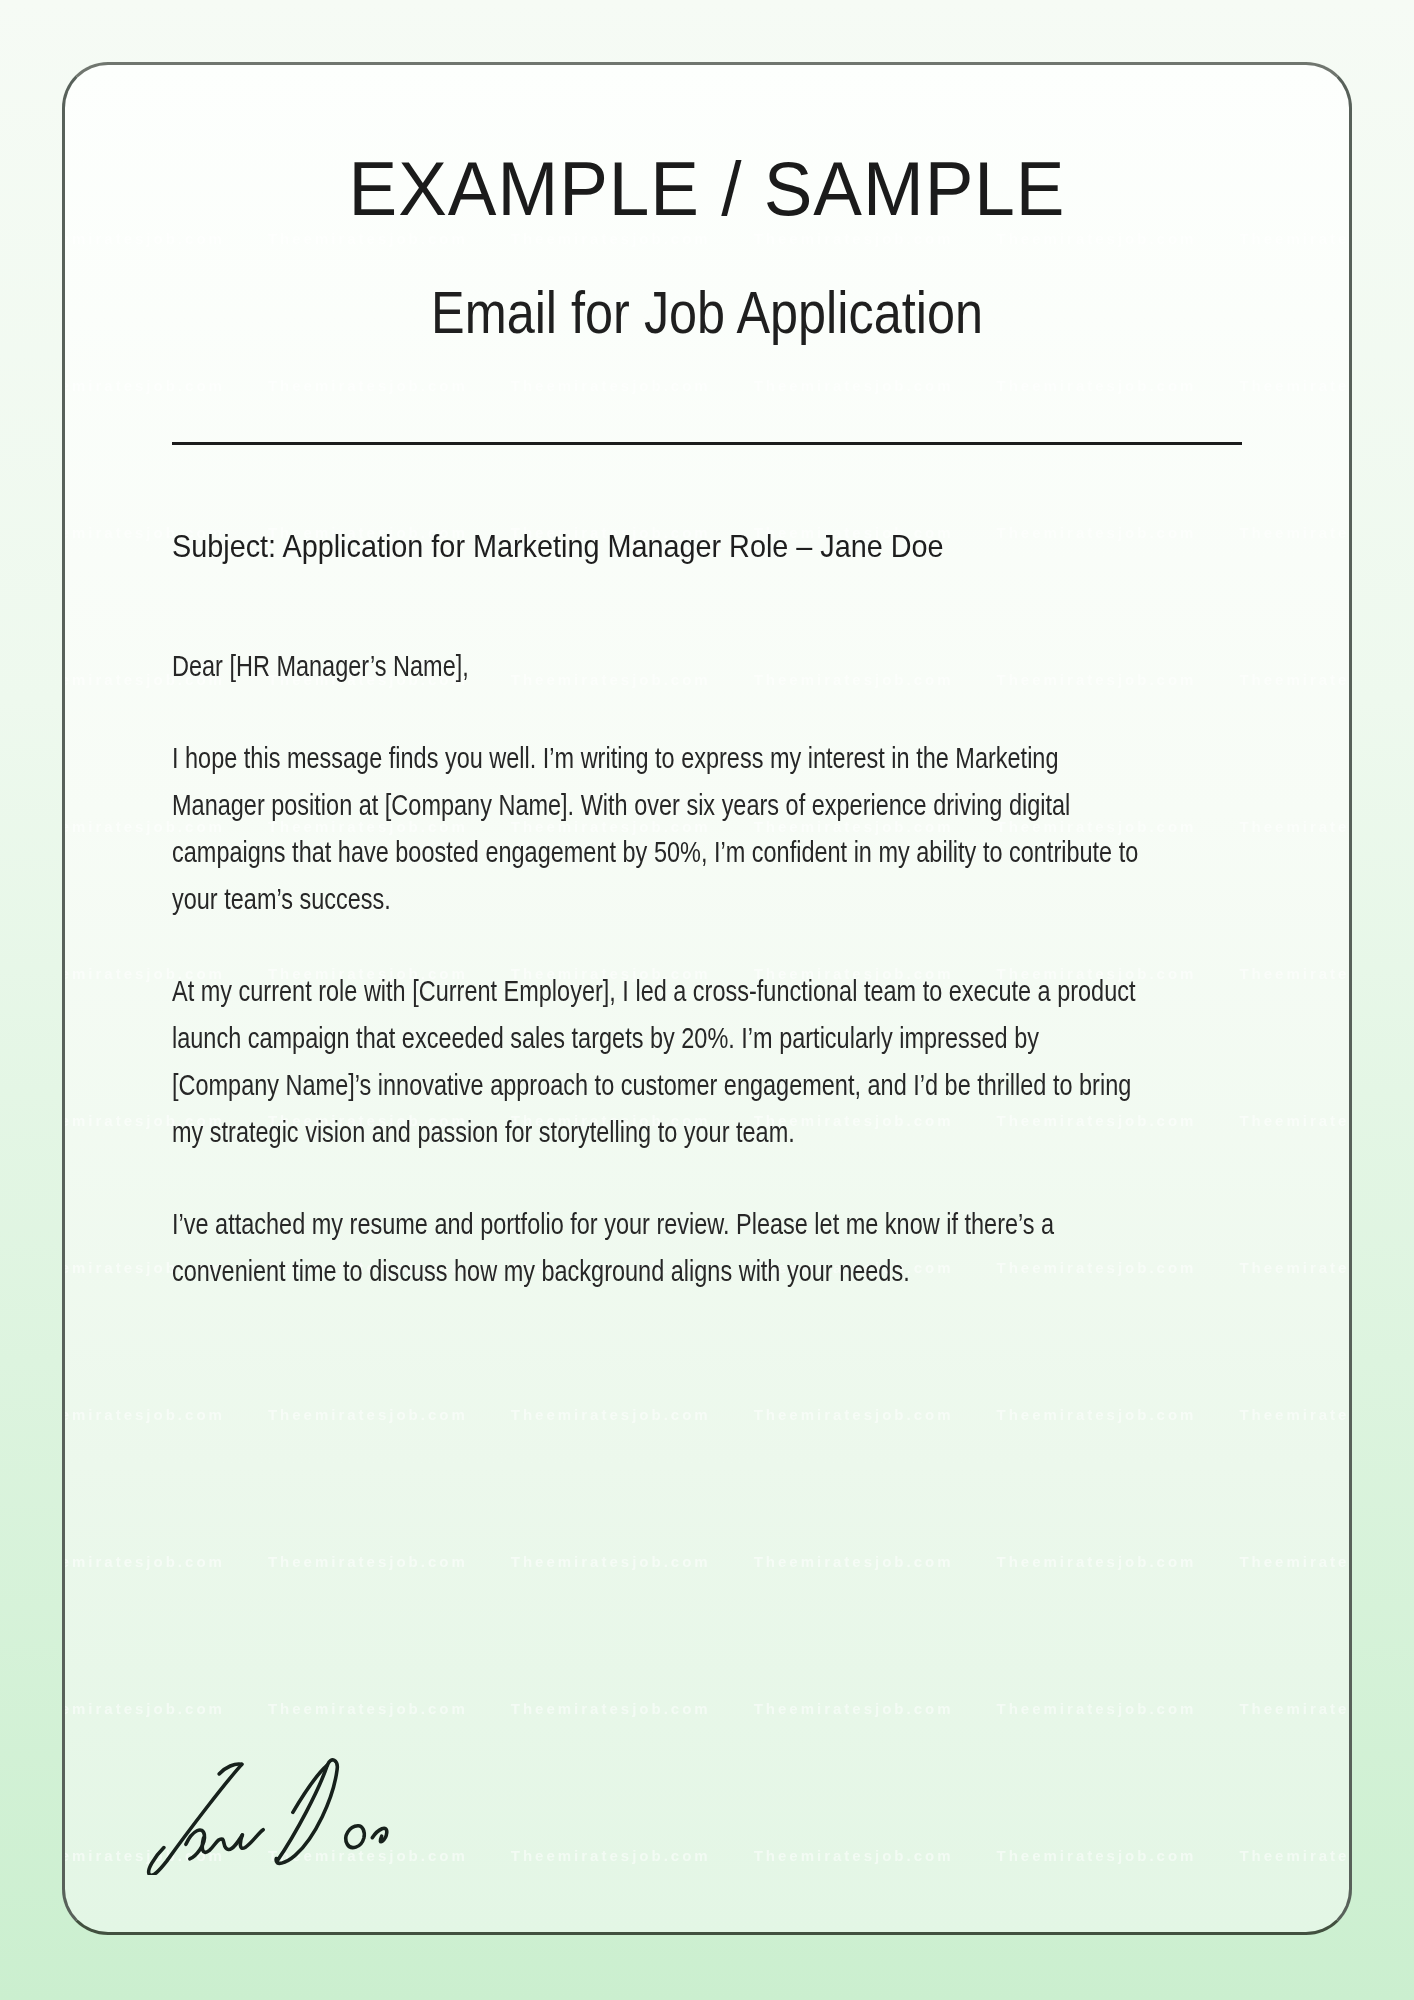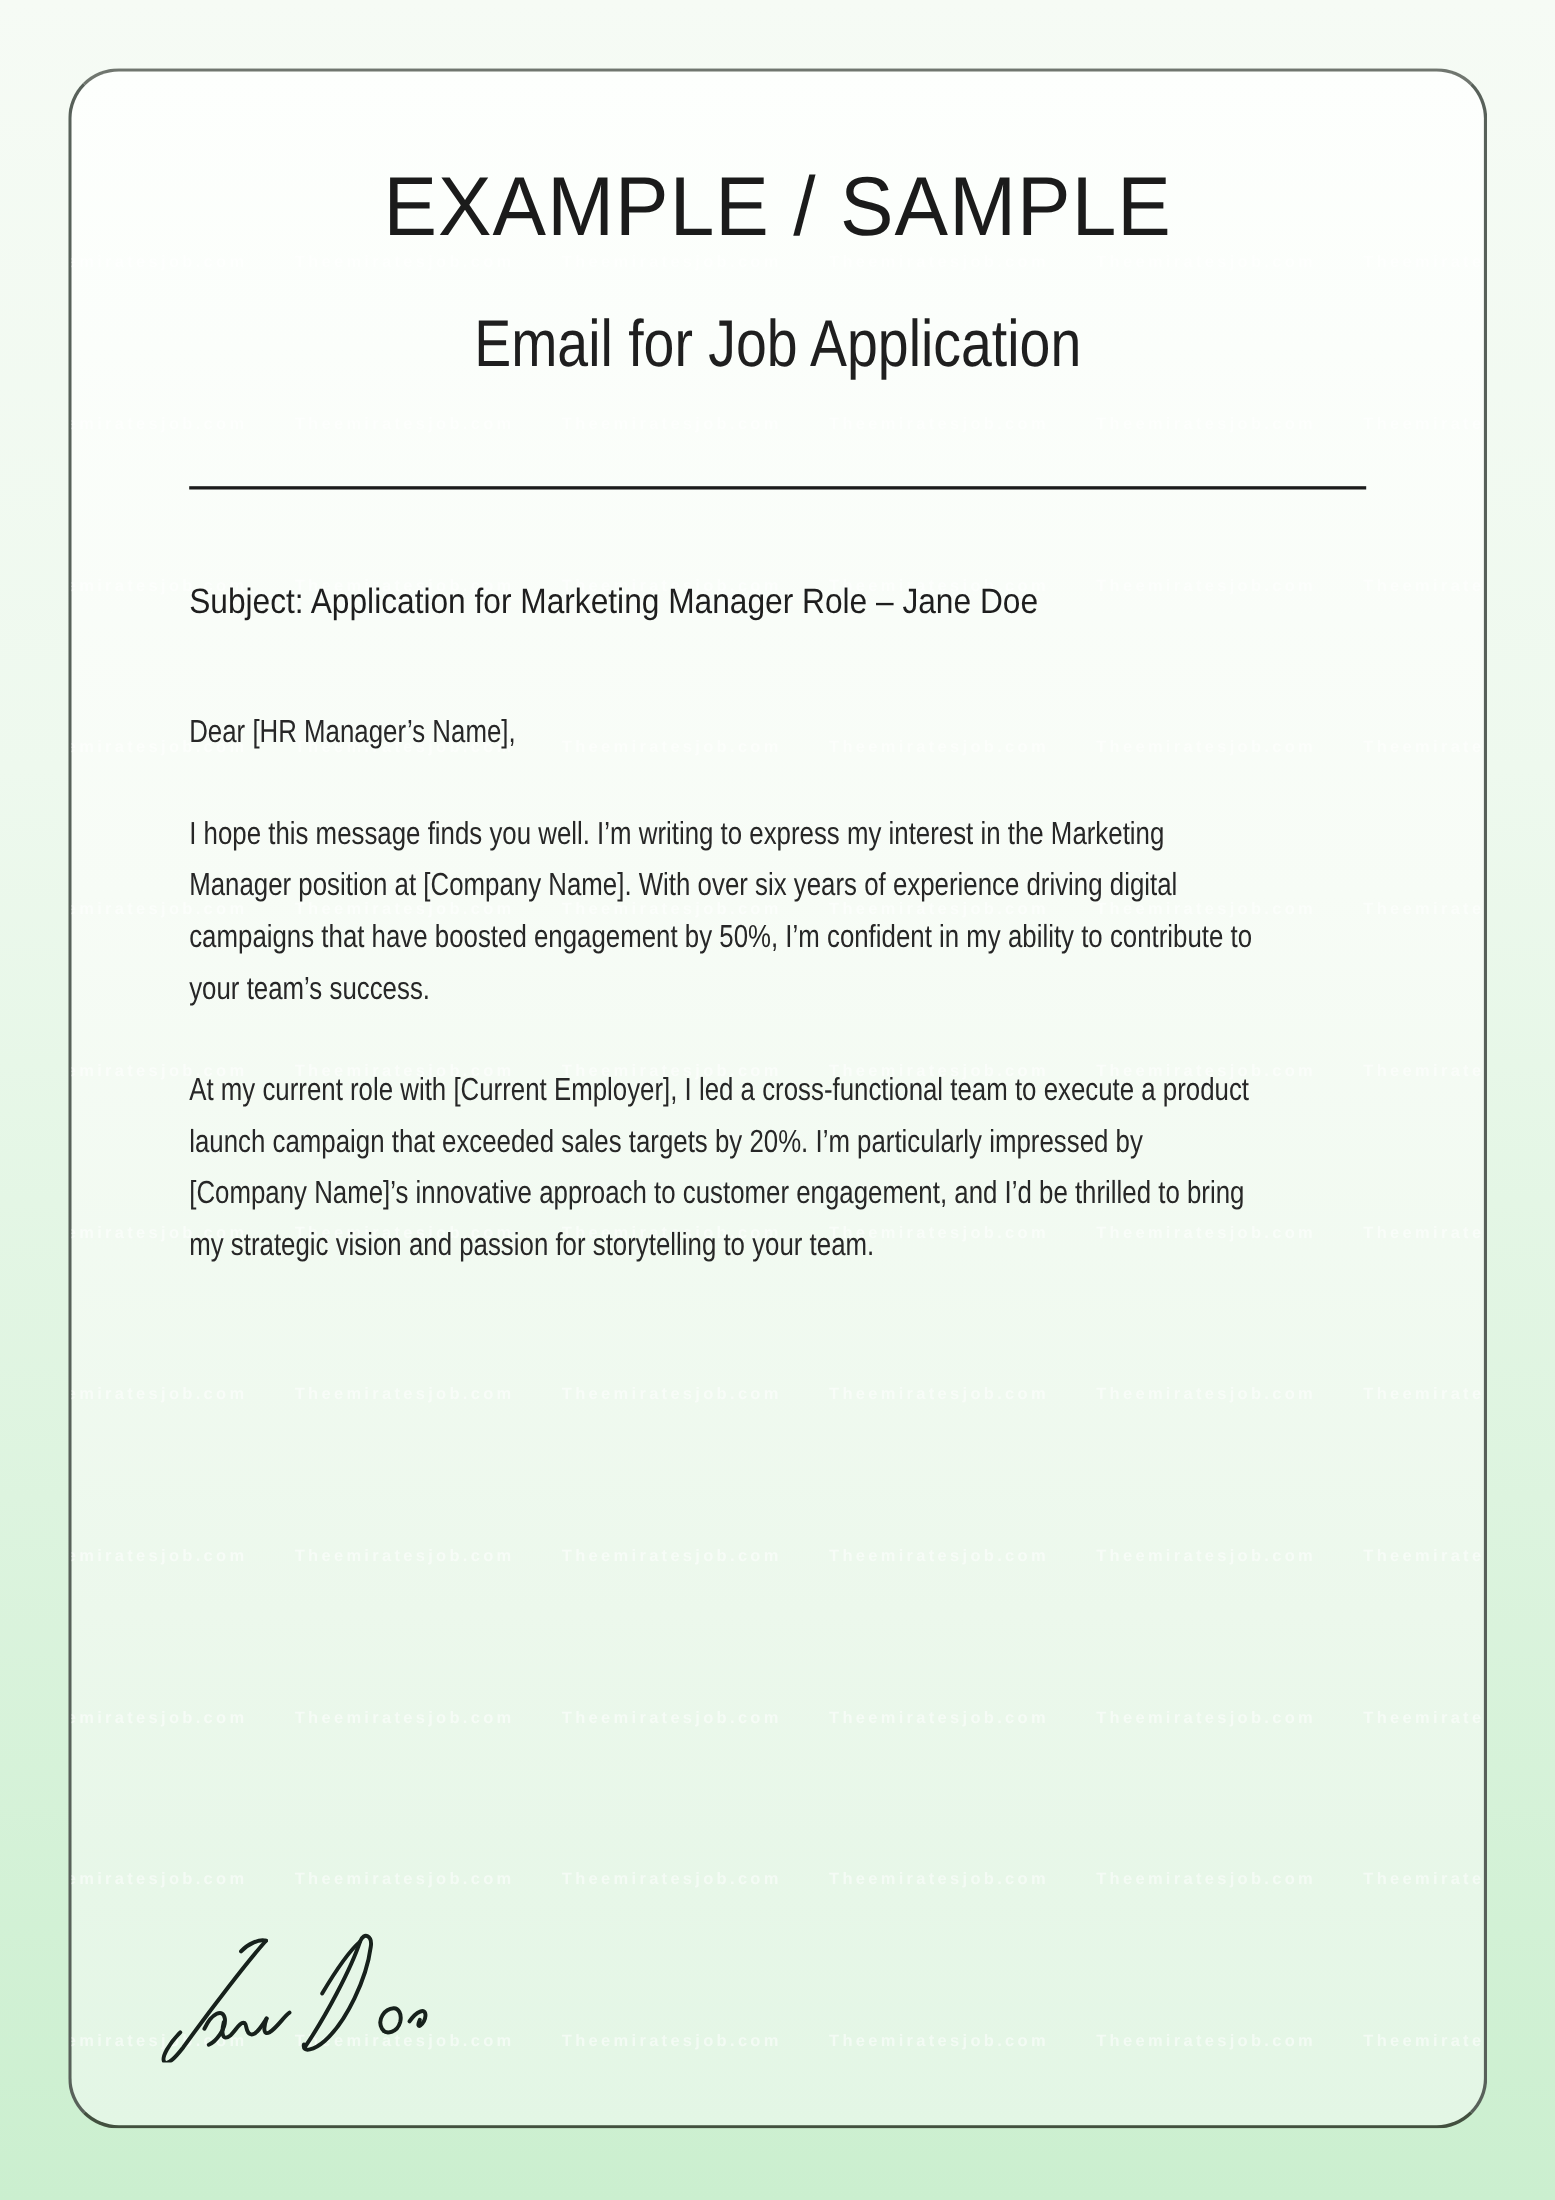--- a/index.html
+++ b/index.html
@@ -114,20 +114,24 @@
       <div class="line">Manager position at [Company Name]. With over six years of experience driving digital</div>
       <div class="line">campaigns that have boosted engagement by 50%, I’m confident in my ability to contribute to</div>
       <div class="line">your team’s success.</div>
     </div>
     <div class="para">
       <div class="line">At my current role with [Current Employer], I led a cross-functional team to execute a product</div>
       <div class="line">launch campaign that exceeded sales targets by 20%. I’m particularly impressed by</div>
       <div class="line">[Company Name]’s innovative approach to customer engagement, and I’d be thrilled to bring</div>
       <div class="line">my strategic vision and passion for storytelling to your team.</div>
     </div>
+    <div class="para">
+      <div class="line">I’ve attached my resume and portfolio for your review. Please let me know if there’s a</div>
+      <div class="line">convenient time to discuss how my background aligns with your needs.</div>
+    </div>
   </div>
 
   <div class="hand-signature">
     <svg viewBox="0 0 280 110" fill="none" xmlns="http://www.w3.org/2000/svg">
       <g stroke="#17211c" stroke-width="3.4" stroke-linecap="round" fill="none" transform="rotate(-3 140 55)">
 
         <path d="M104,4 C88,20 52,62 28,92 C21,100 14,107 11,104 C8,100 16,88 26,79"></path>
         <path d="M104,4 C98,2 88,6 82,12"></path>
 
         <path d="M47,77 C54,64 64,60 65,69 C66,78 56,89 50,91"></path>

